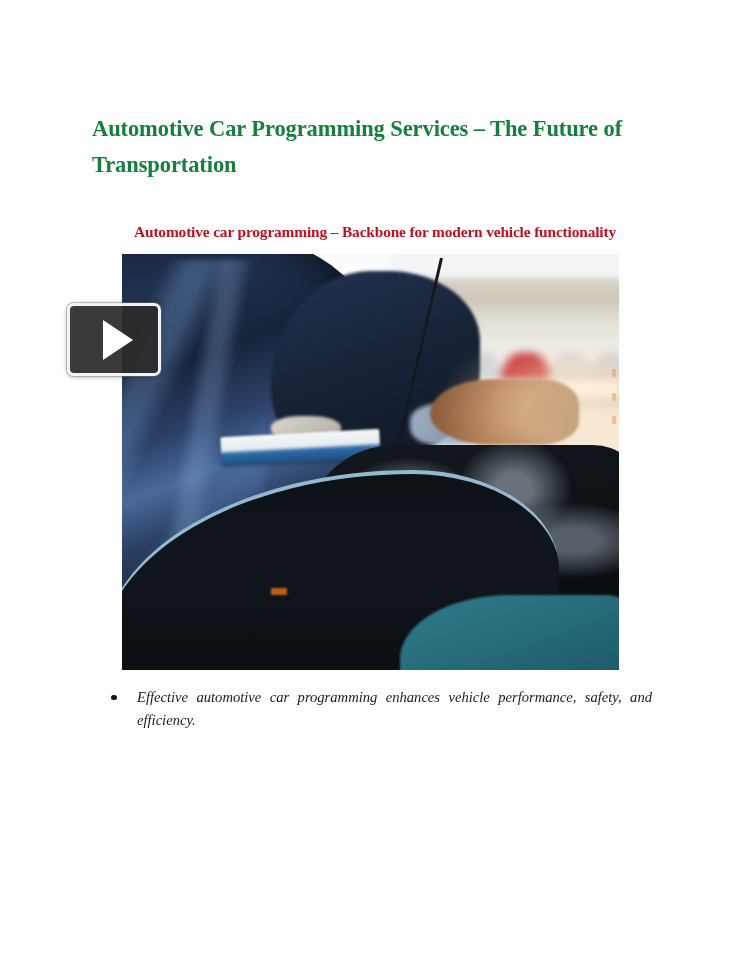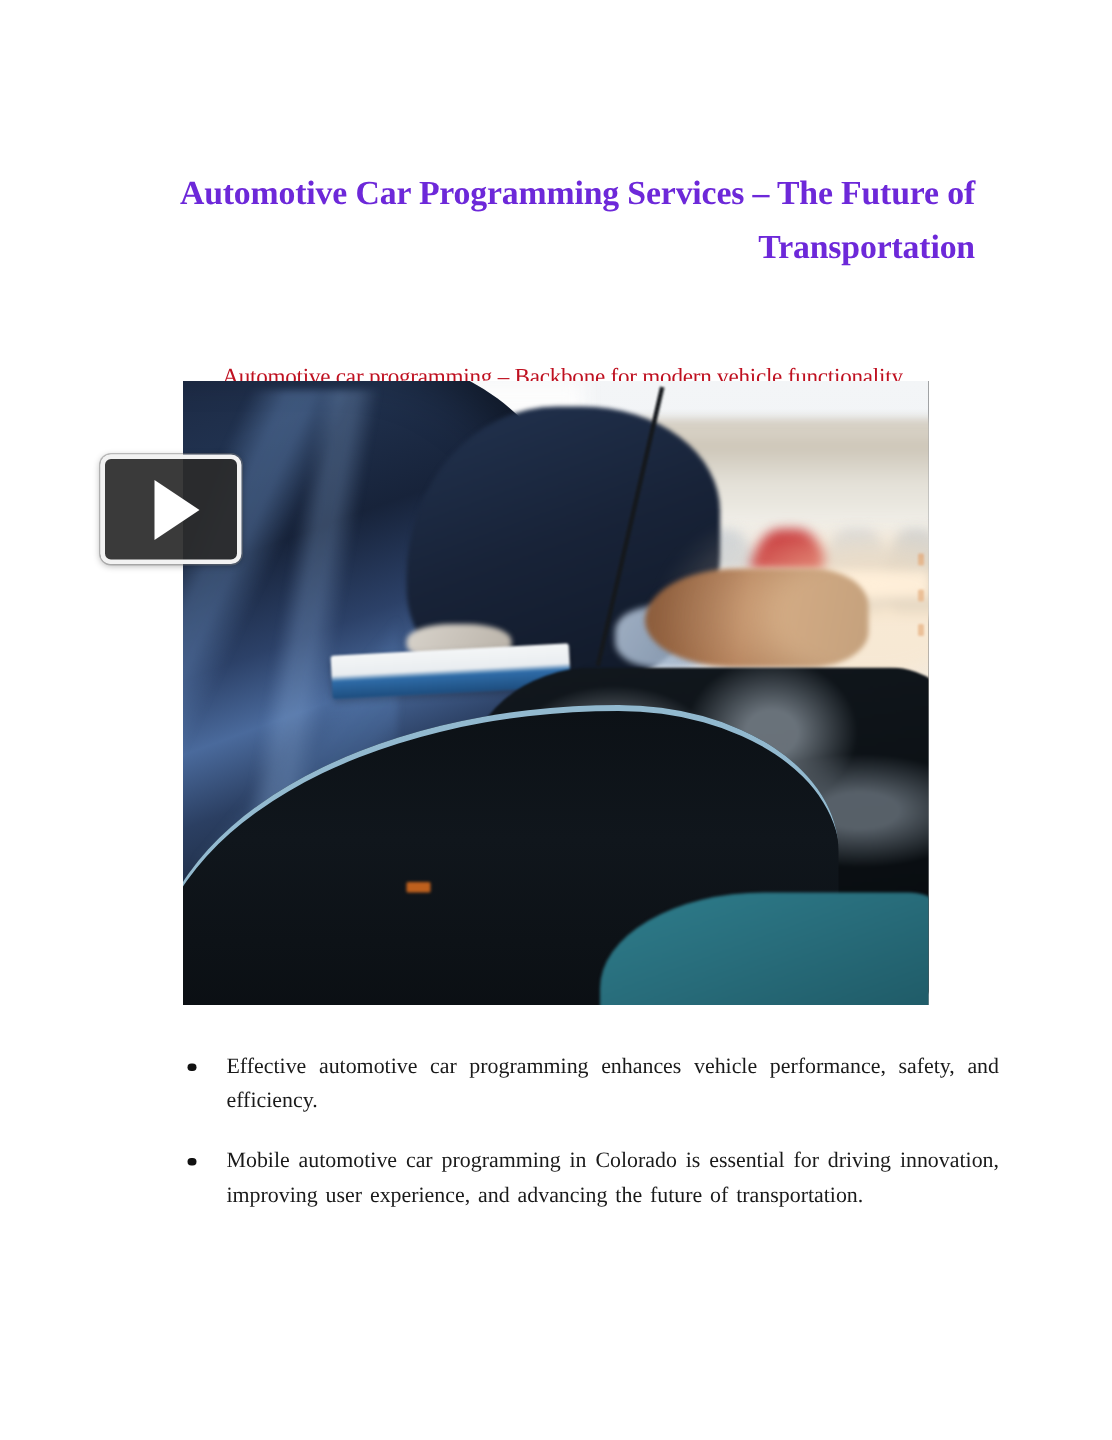--- a/index.html
+++ b/index.html
@@ -20,39 +20,39 @@
     inset: 0;
     background: #ffffff;
   }
 
   
   .doc-title {
     position: absolute;
     left: 92px;
     top: 96px;
     width: 558px;
-    text-align: right;
+    text-align: left;
     font-family: "Liberation Serif", "DejaVu Serif", serif;
     font-weight: bold;
     font-size: 22.5px;
     line-height: 36px;
     letter-spacing: -0.1px;
-    color: #6d28d9;
+    color: #15803d;
     white-space: pre-line;
   }
 
   
   .doc-subtitle {
     position: absolute;
     left: 92px;
-    top: 228px;
+    top: 208px;
     width: 566px;
     text-align: center;
     font-family: "Liberation Serif", "DejaVu Serif", serif;
-    font-weight: normal;
+    font-weight: bold;
     font-size: 15.4px;
     line-height: 22px;
     letter-spacing: -0.15px;
     color: #bf1020;
   }
 
   
   .photo-wrap {
     position: absolute;
     left: 122px;
@@ -359,24 +359,20 @@
       <div class="ph-hood"></div>
       <div class="ph-sticker"></div>
       <div class="ph-teal"></div>
     </div>
   </div>
 
   <div class="play-btn">
     <div class="play-tri"></div>
   </div>
 
-  <ul class="bullets" style="list-style:none;margin:14px;padding:0;">
+  <ul class="bullets" style="list-style:none;margin:0;padding:0;font-style:italic;">
     <li class="bullet-item">
       <span class="bullet-dot"></span>
       <span>Effective automotive car programming enhances vehicle performance, safety, and efficiency.</span>
     </li>
-    <li class="bullet-item">
-      <span class="bullet-dot"></span>
-      <span>Mobile automotive car programming in Colorado is essential for driving innovation, improving user experience, and advancing the future of transportation.</span>
-    </li>
   </ul>
 
 </div>
 
 </body></html>

